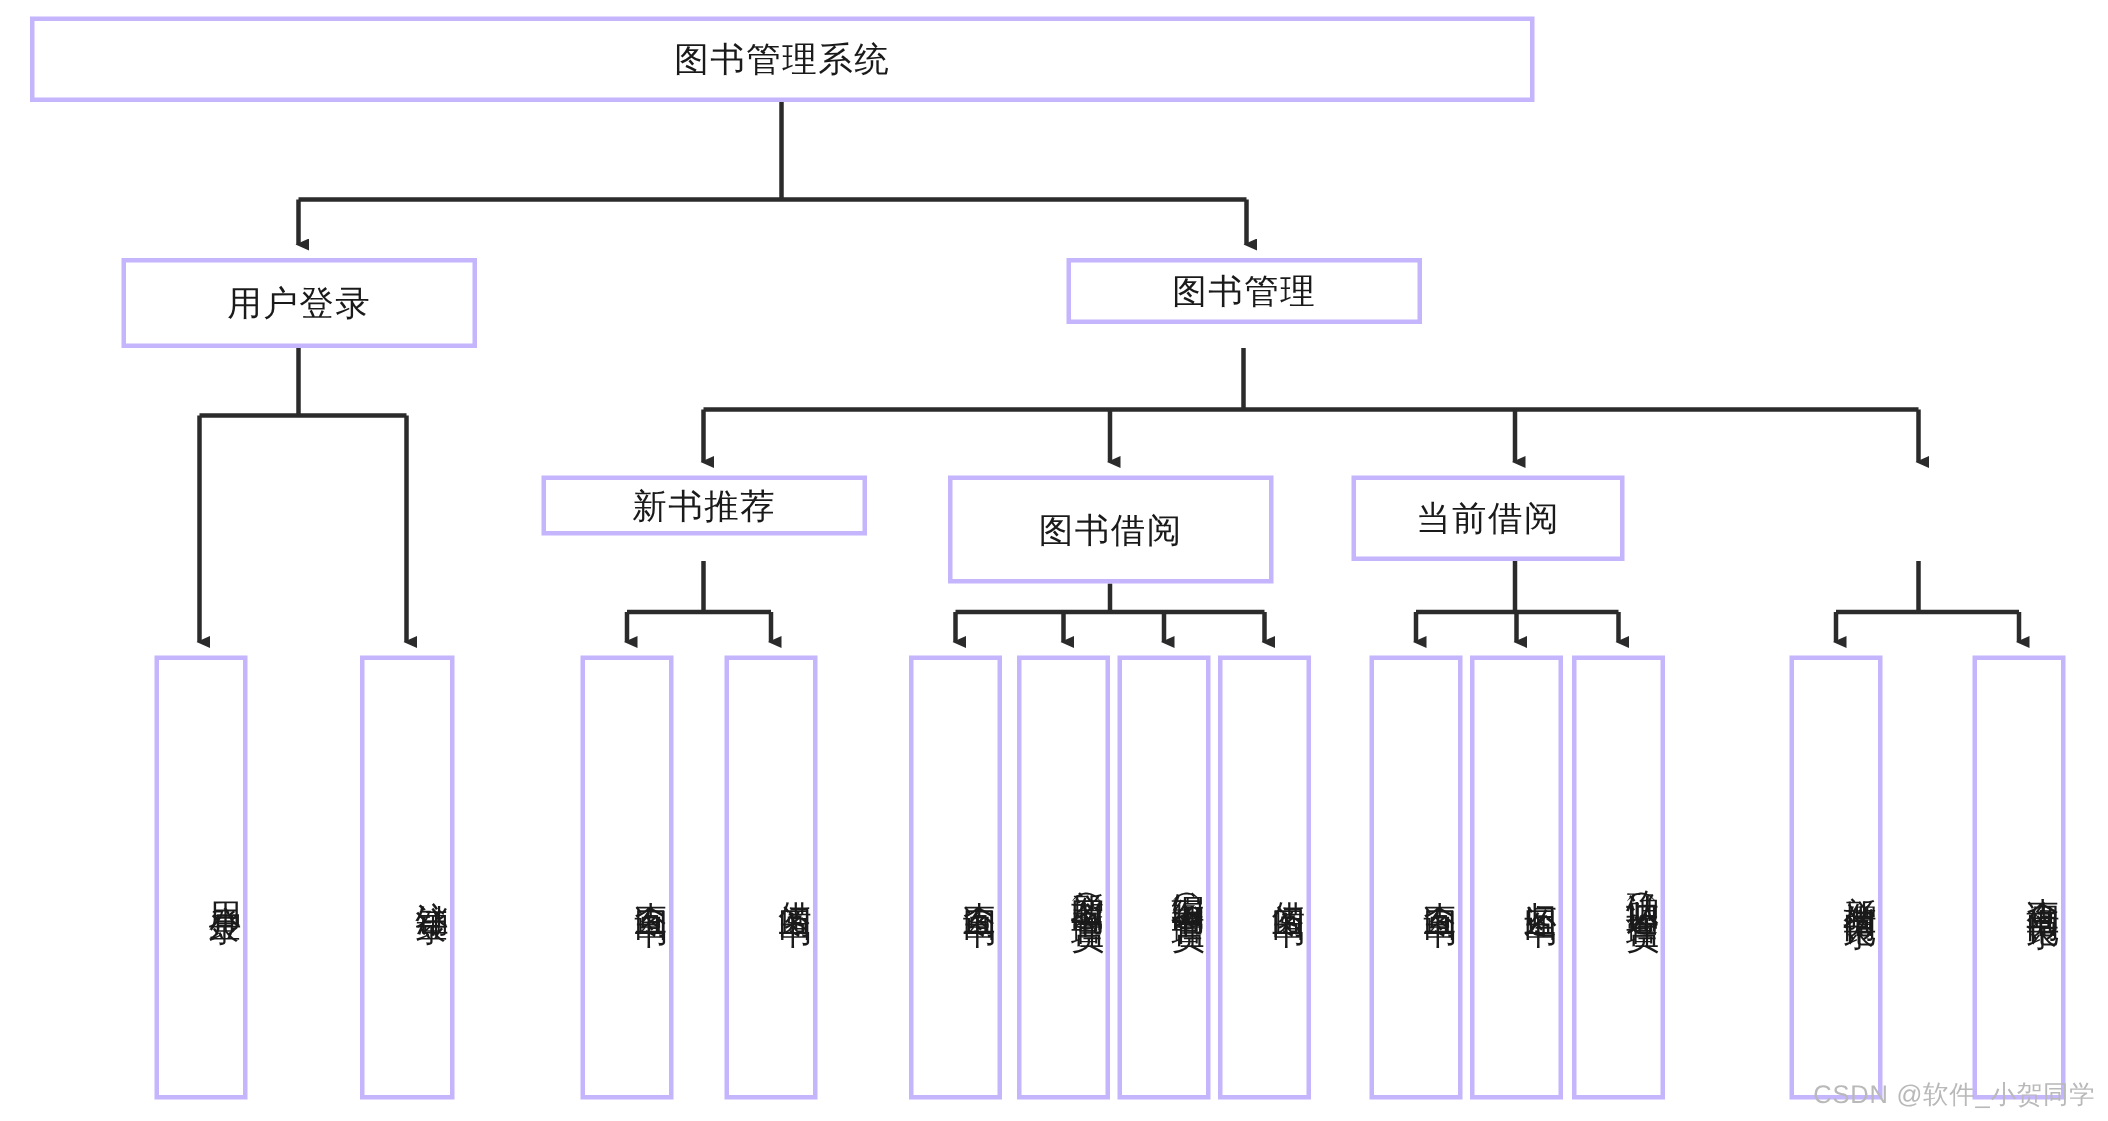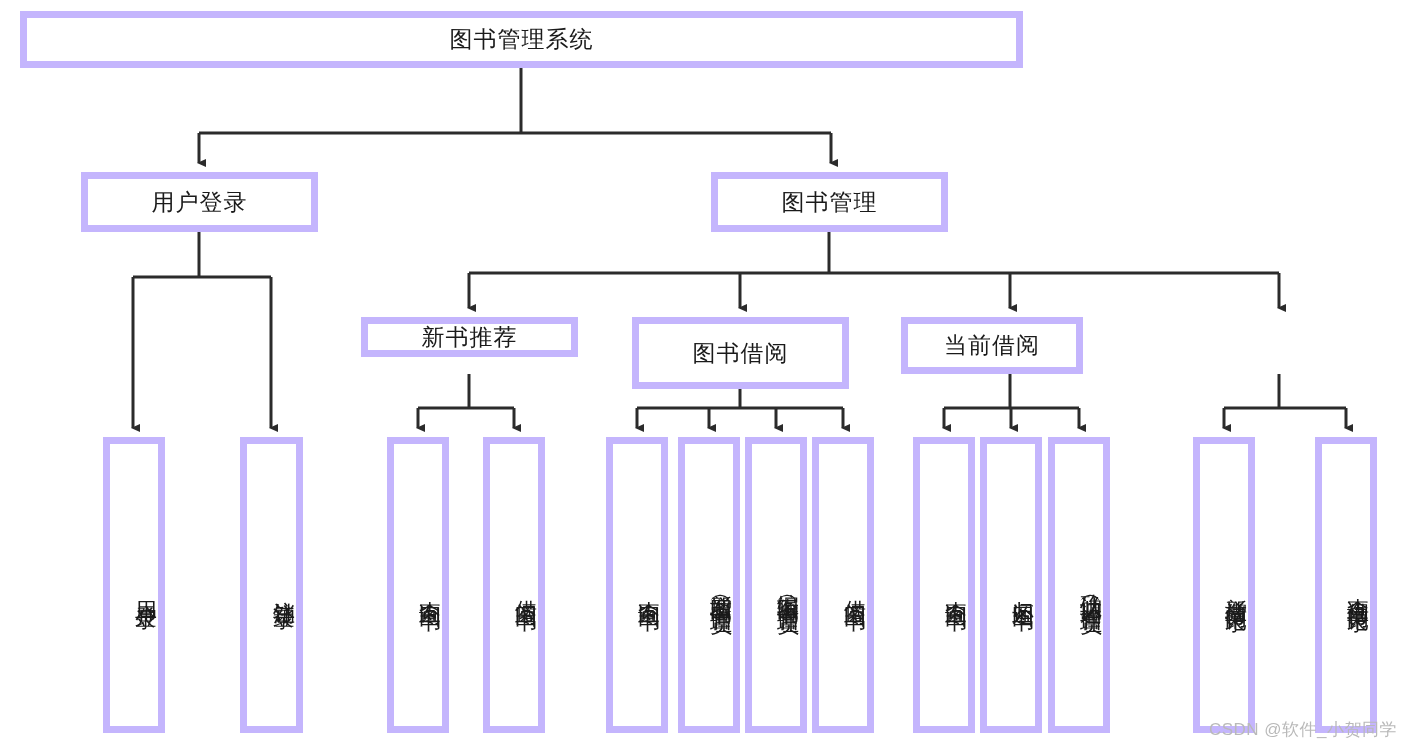--- a/index.html
+++ b/index.html
@@ -13,21 +13,21 @@
   #canvas {
     position: relative;
     width: 1405px;
     height: 747px;
     background: #ffffff;
     overflow: hidden;
   }
   .node {
     position: absolute;
     box-sizing: border-box;
-    border: 7px solid #c4b5fd;
+    border: 3px solid #c4b5fd;
     background: #ffffff;
     display: flex;
     align-items: center;
     justify-content: center;
     color: #1a1a1a;
   }
   .node.h {
     font-size: 23px;
     letter-spacing: 1px;
   }
@@ -121,21 +121,21 @@
   </svg>
 
   <div class="node h" style="left:20px;top:11px;width:1003px;height:57px;">
     <span>图书管理系统</span>
   </div>
 
   <div class="node h" style="left:81px;top:172px;width:237px;height:60px;">
     <span>用户登录</span>
   </div>
 
-  <div class="node h" style="left:711px;top:172px;width:237px;height:60px;">
+  <div class="node h" style="left:711px;top:172px;width:237px;height:44px;">
     <span>图书管理</span>
   </div>
 
   <div class="node h" style="left:361px;top:317px;width:217px;height:40px;">
     <span>新书推荐</span>
   </div>
 
   <div class="node h" style="left:632px;top:317px;width:217px;height:72px;">
     <span>图书借阅</span>
   </div>

